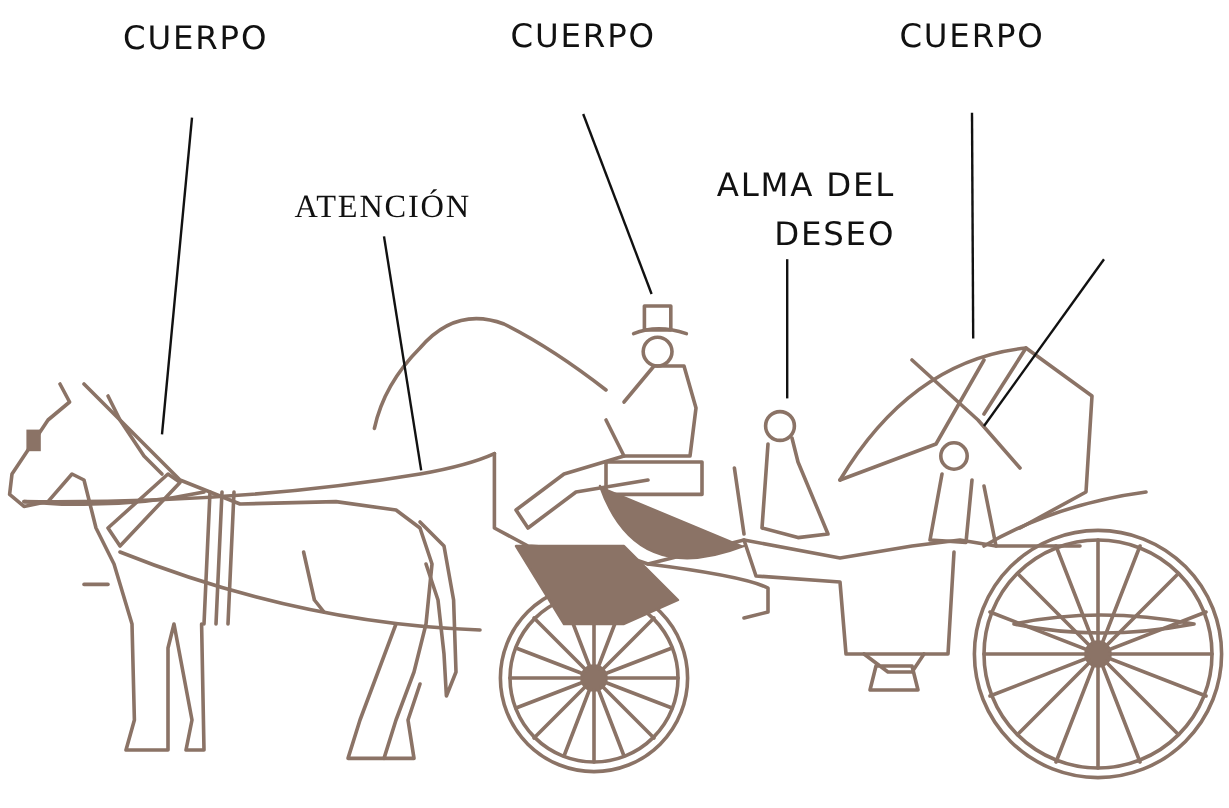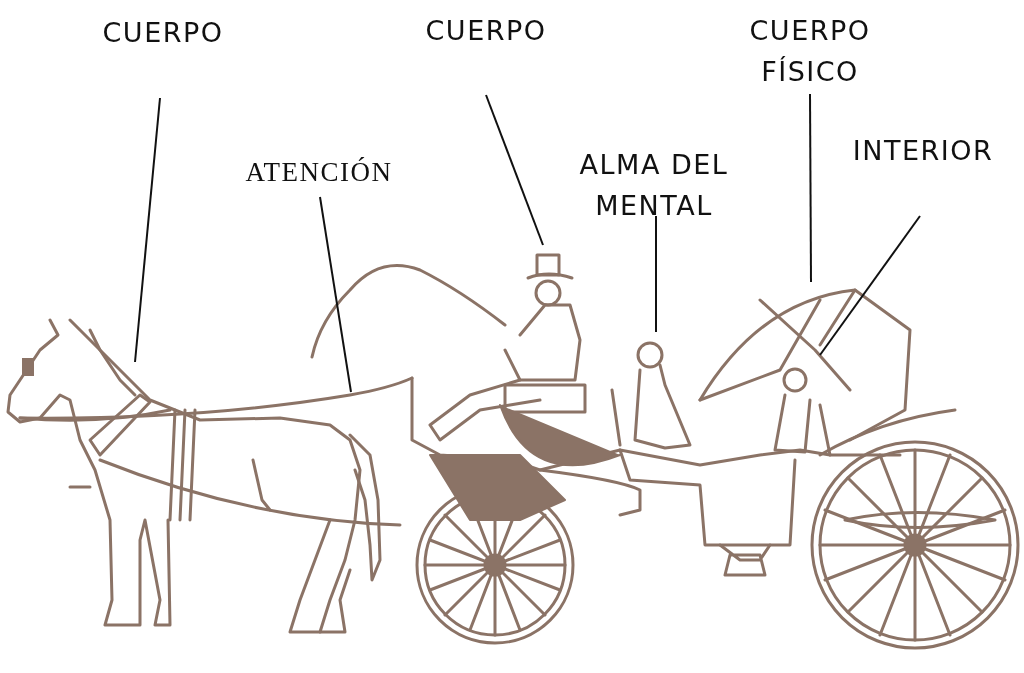--- a/index.html
+++ b/index.html
@@ -96,25 +96,23 @@
 </div>
 
 <div class="label" style="left:412px; top:10px; width:148px;">
   <span>CUERPO</span>
 </div>
 
 <div class="label" style="left:226px; top:152px; width:186px;font-family:Liberation Serif, serif;">
   <span>ATENCIÓN</span>
 </div>
 
-<div class="label" style="left:562px; top:144px; width:184px;">
+<div class="label" style="left:562px; top:134px; width:184px;text-align:right;">
   <span>ALMA DEL</span>
-  <span>MENTAL</span>
+  <span>DESEO</span>
 </div>
 
 <div class="label" style="left:736px; top:10px; width:148px;">
   <span>CUERPO</span>
-  <span>FÍSICO</span>
 </div>
 
 <div class="label" style="left:840px; top:130px; width:166px;">
-  <span>INTERIOR</span>
 </div>
 
 </body></html>

